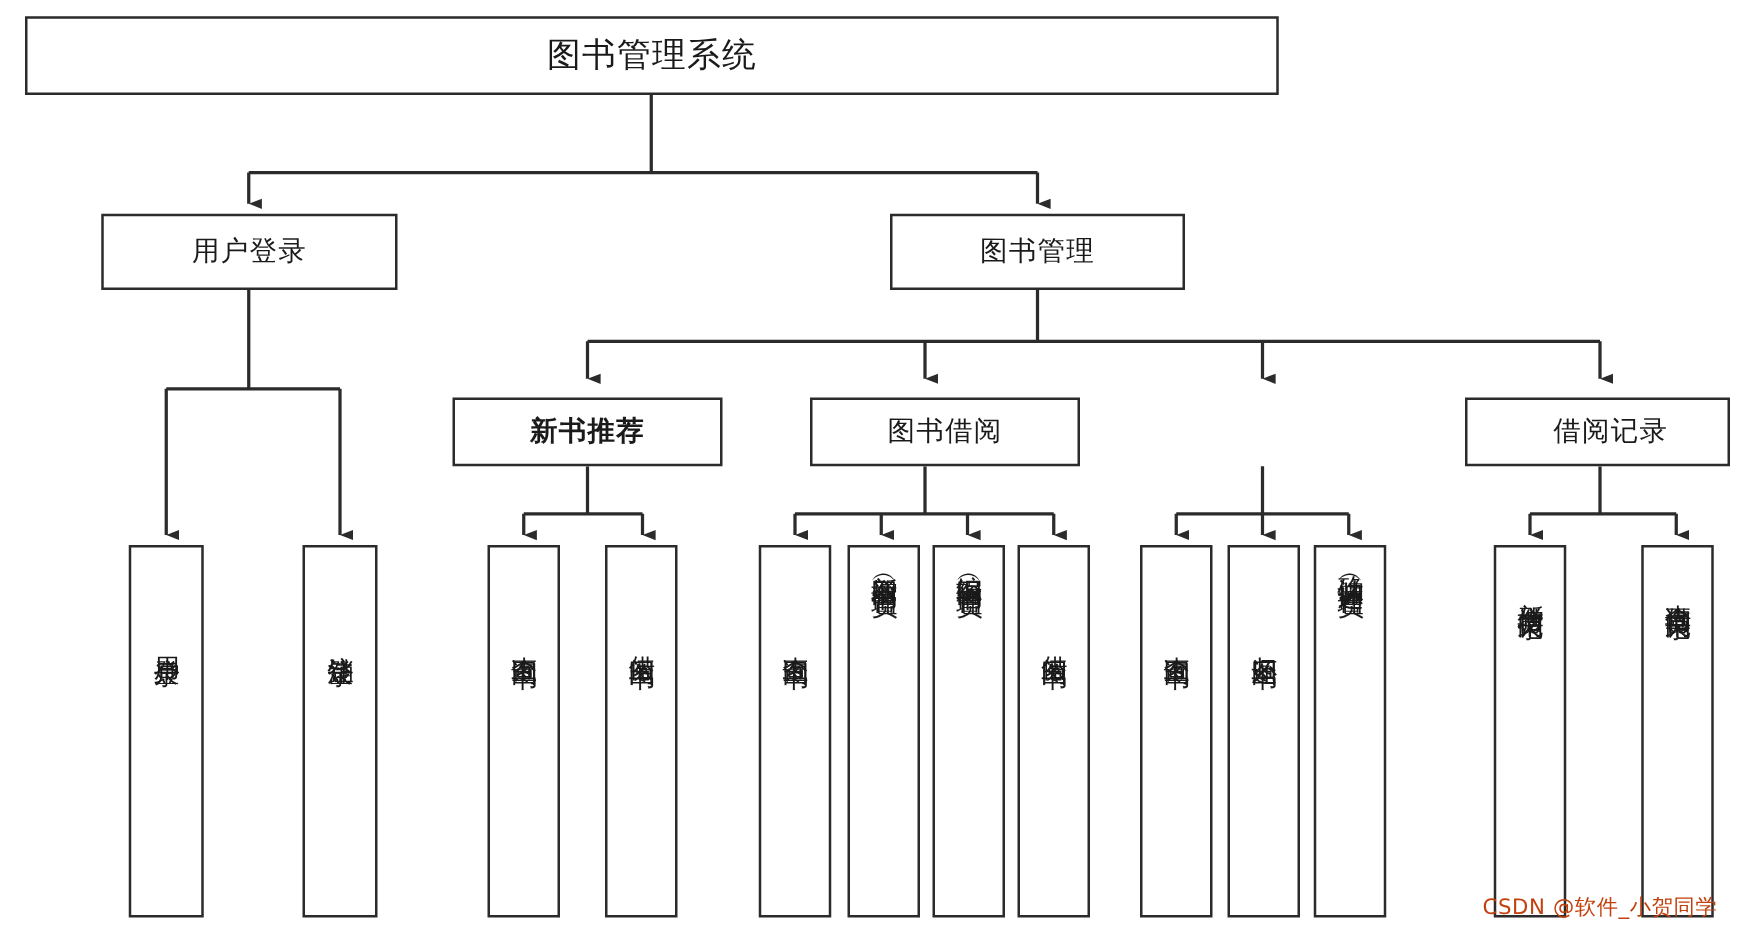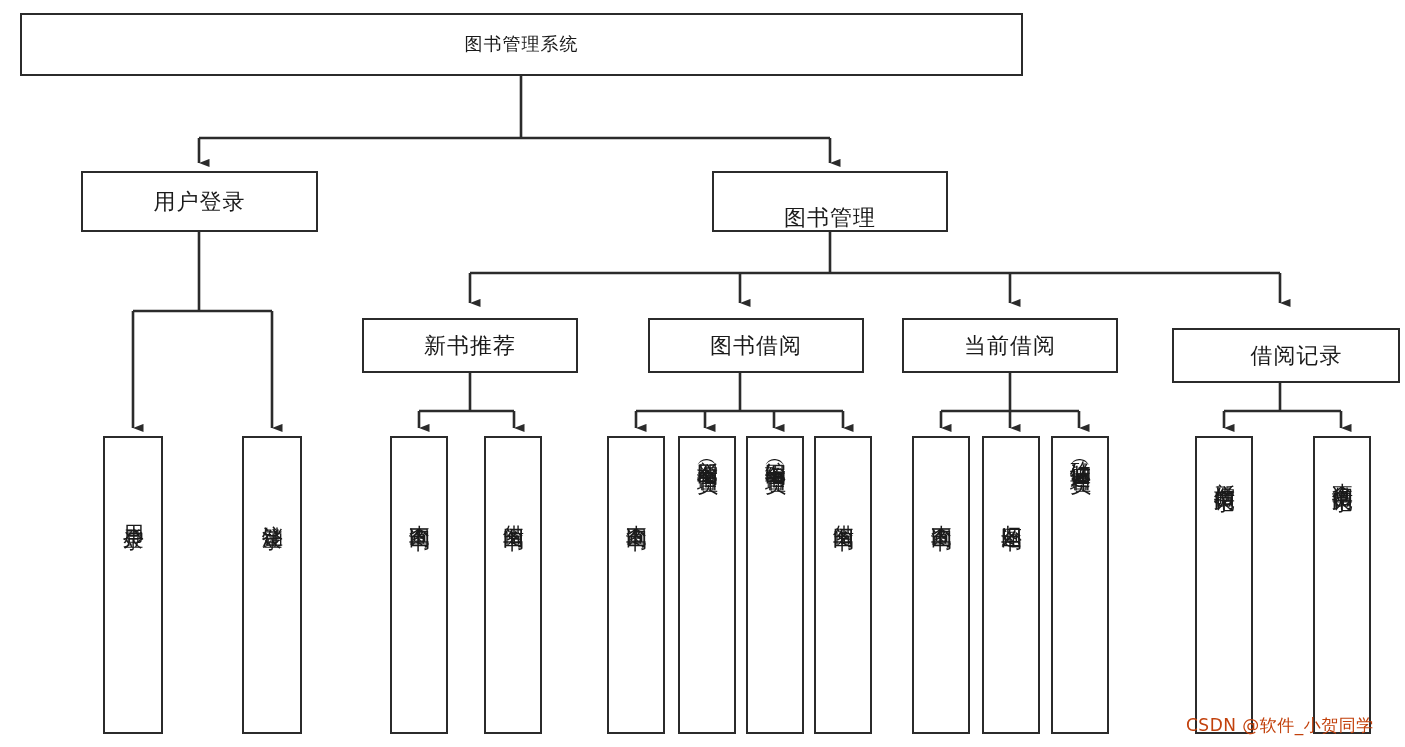--- a/index.html
+++ b/index.html
@@ -37,21 +37,21 @@
     display: block;
     text-align: center;
     line-height: 1.15;
     white-space: nowrap;
   }
   .node.h .node-label {
     font-size: 22px;
     letter-spacing: 1px;
   }
   .node.root .node-label {
-    font-size: 18px;
+    font-size: 27px;
     letter-spacing: 1px;
   }
   .node.v {
     align-items: flex-start;
     justify-content: center;
     padding-top: 10px;
   }
   .node.v .node-label {
     font-size: 21px;
     writing-mode: vertical-rl;
@@ -128,37 +128,34 @@
   </svg>
 
   <div class="node root h" style="left:20px; top:13px; width:1003px; height:63px;">
     <span class="node-label">图书管理系统</span>
   </div>
 
   <div class="node h" style="left:81px; top:171px; width:237px; height:61px;">
     <span class="node-label">用户登录</span>
   </div>
 
-  <div class="node h" style="left:712px; top:171px; width:236px; height:61px;align-items:flex-end;">
+  <div class="node h" style="left:712px; top:171px; width:236px; height:61px;">
     <span class="node-label">图书管理</span>
   </div>
 
-  <div class="node h" style="left:362px; top:318px; width:216px; height:55px;">
+  <div class="node h" style="left:362px; top:318px; width:216px; height:55px;font-weight:bold;">
     <span class="node-label">新书推荐</span>
   </div>
 
   <div class="node h" style="left:648px; top:318px; width:216px; height:55px;">
     <span class="node-label">图书借阅</span>
   </div>
 
-  <div class="node h" style="left:902px; top:318px; width:216px; height:55px;">
-    <span class="node-label">当前借阅</span>
-  </div>
-
-  <div class="node h" style="left:1172px; top:328px; width:228px; height:55px;padding-left:21px;">
+
+  <div class="node h" style="left:1172px; top:318px; width:212px; height:55px;padding-left:21px;">
     <span class="node-label">借阅记录</span>
   </div>
 
   <div class="node v" style="left:103px; top:436px; width:60px; height:298px; padding-top:70px;">
     <span class="node-label">用户登录</span>
   </div>
 
   <div class="node v" style="left:242px; top:436px; width:60px; height:298px; padding-top:70px;">
     <span class="node-label">注销登录</span>
   </div>

